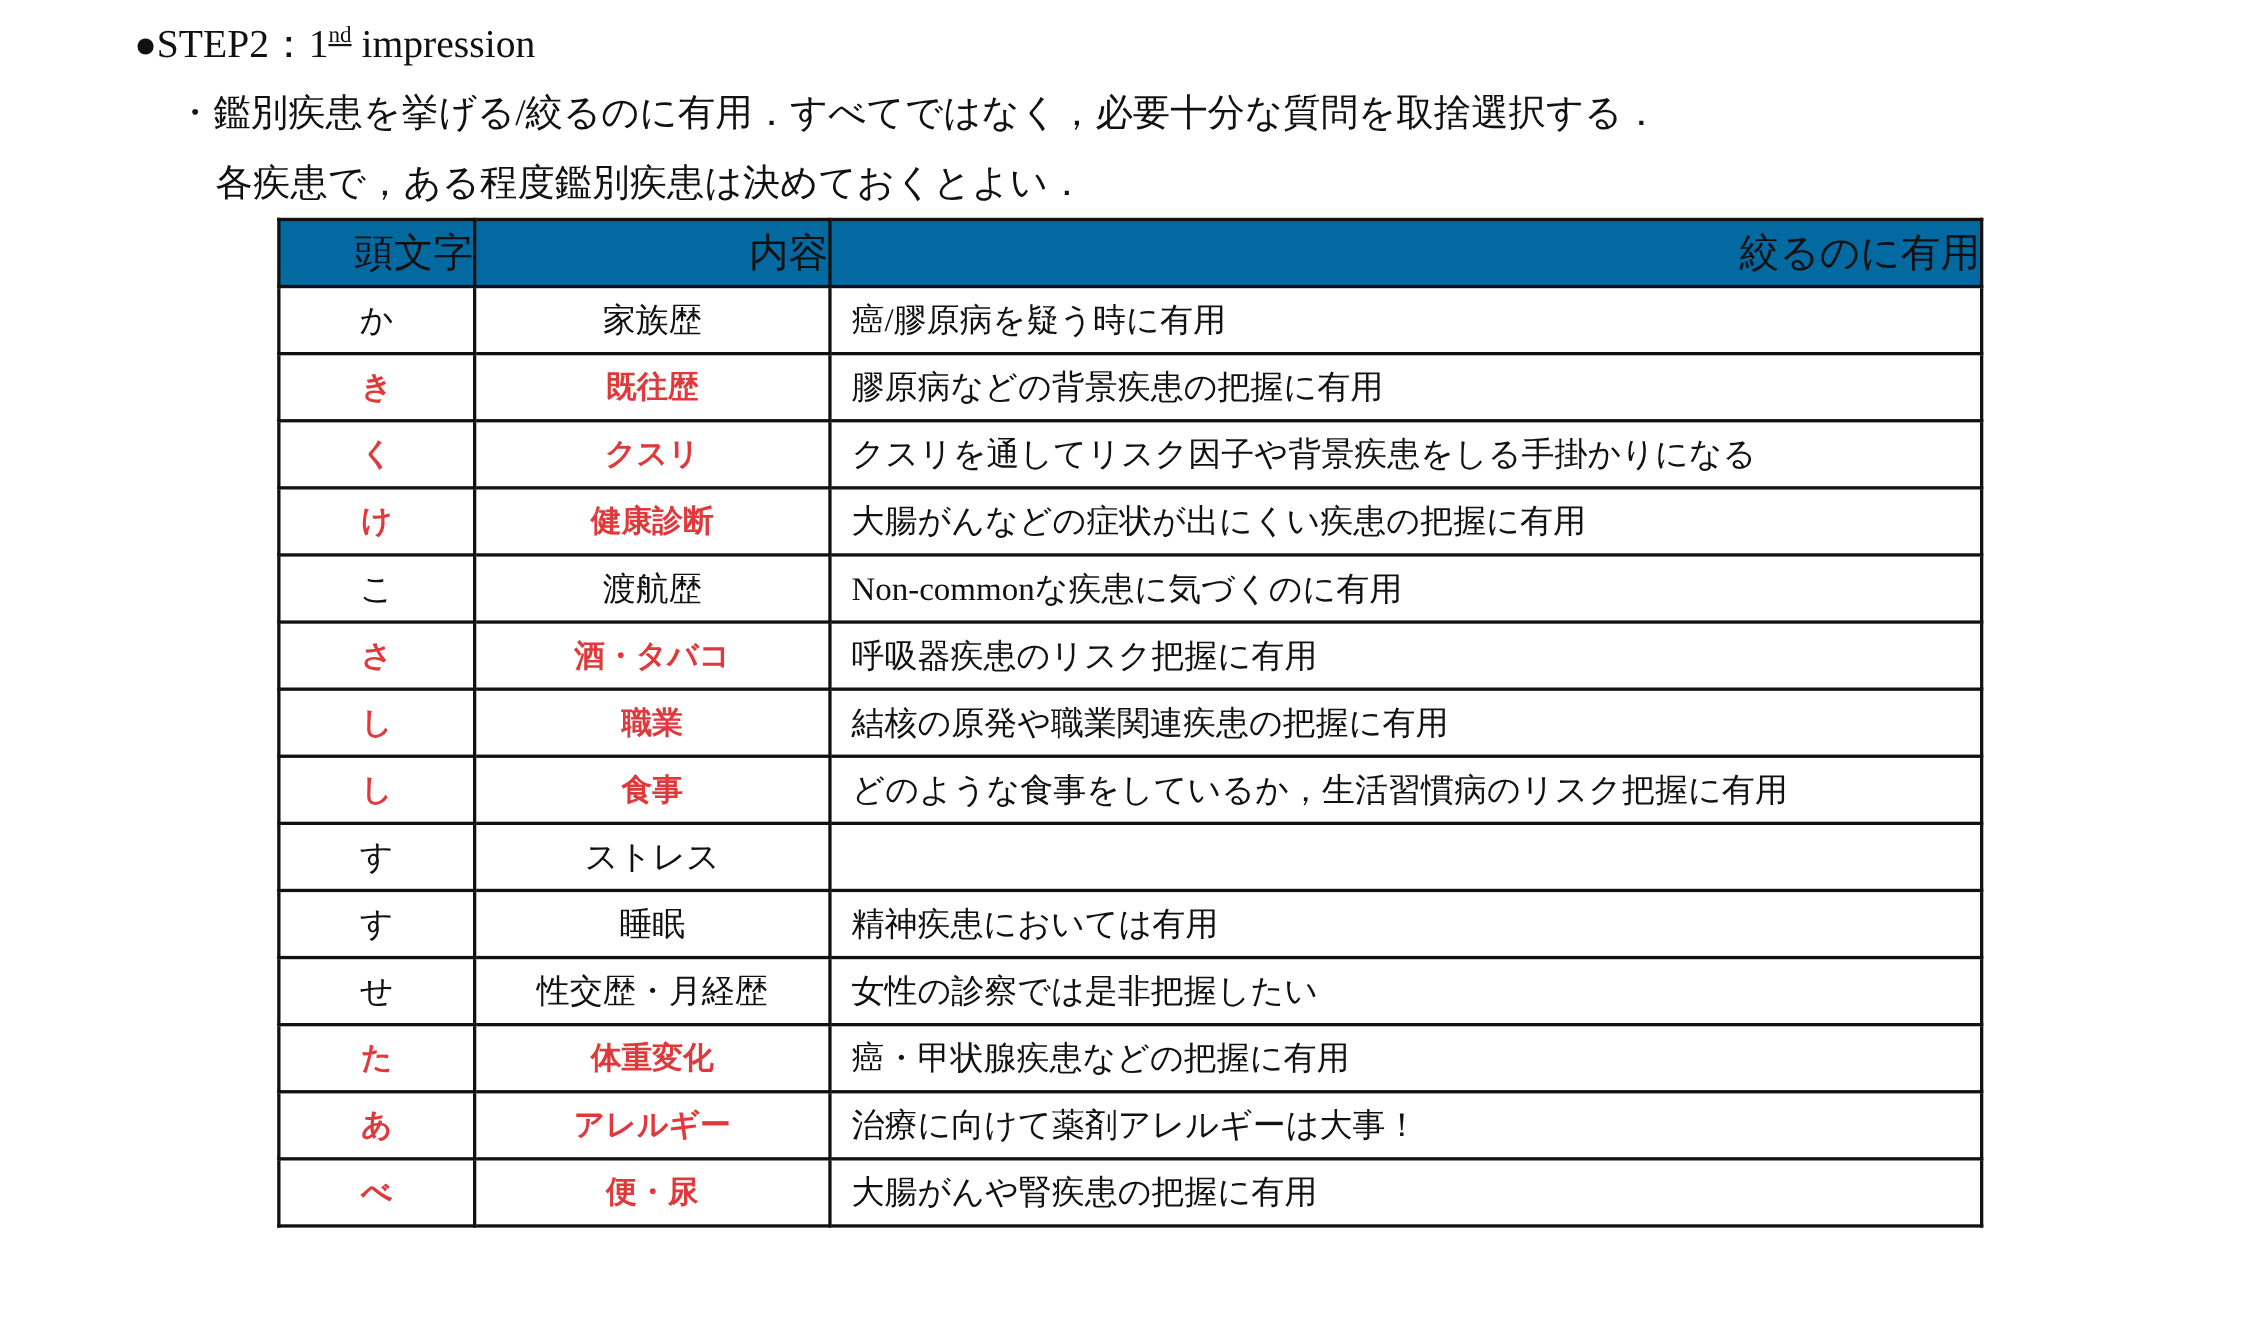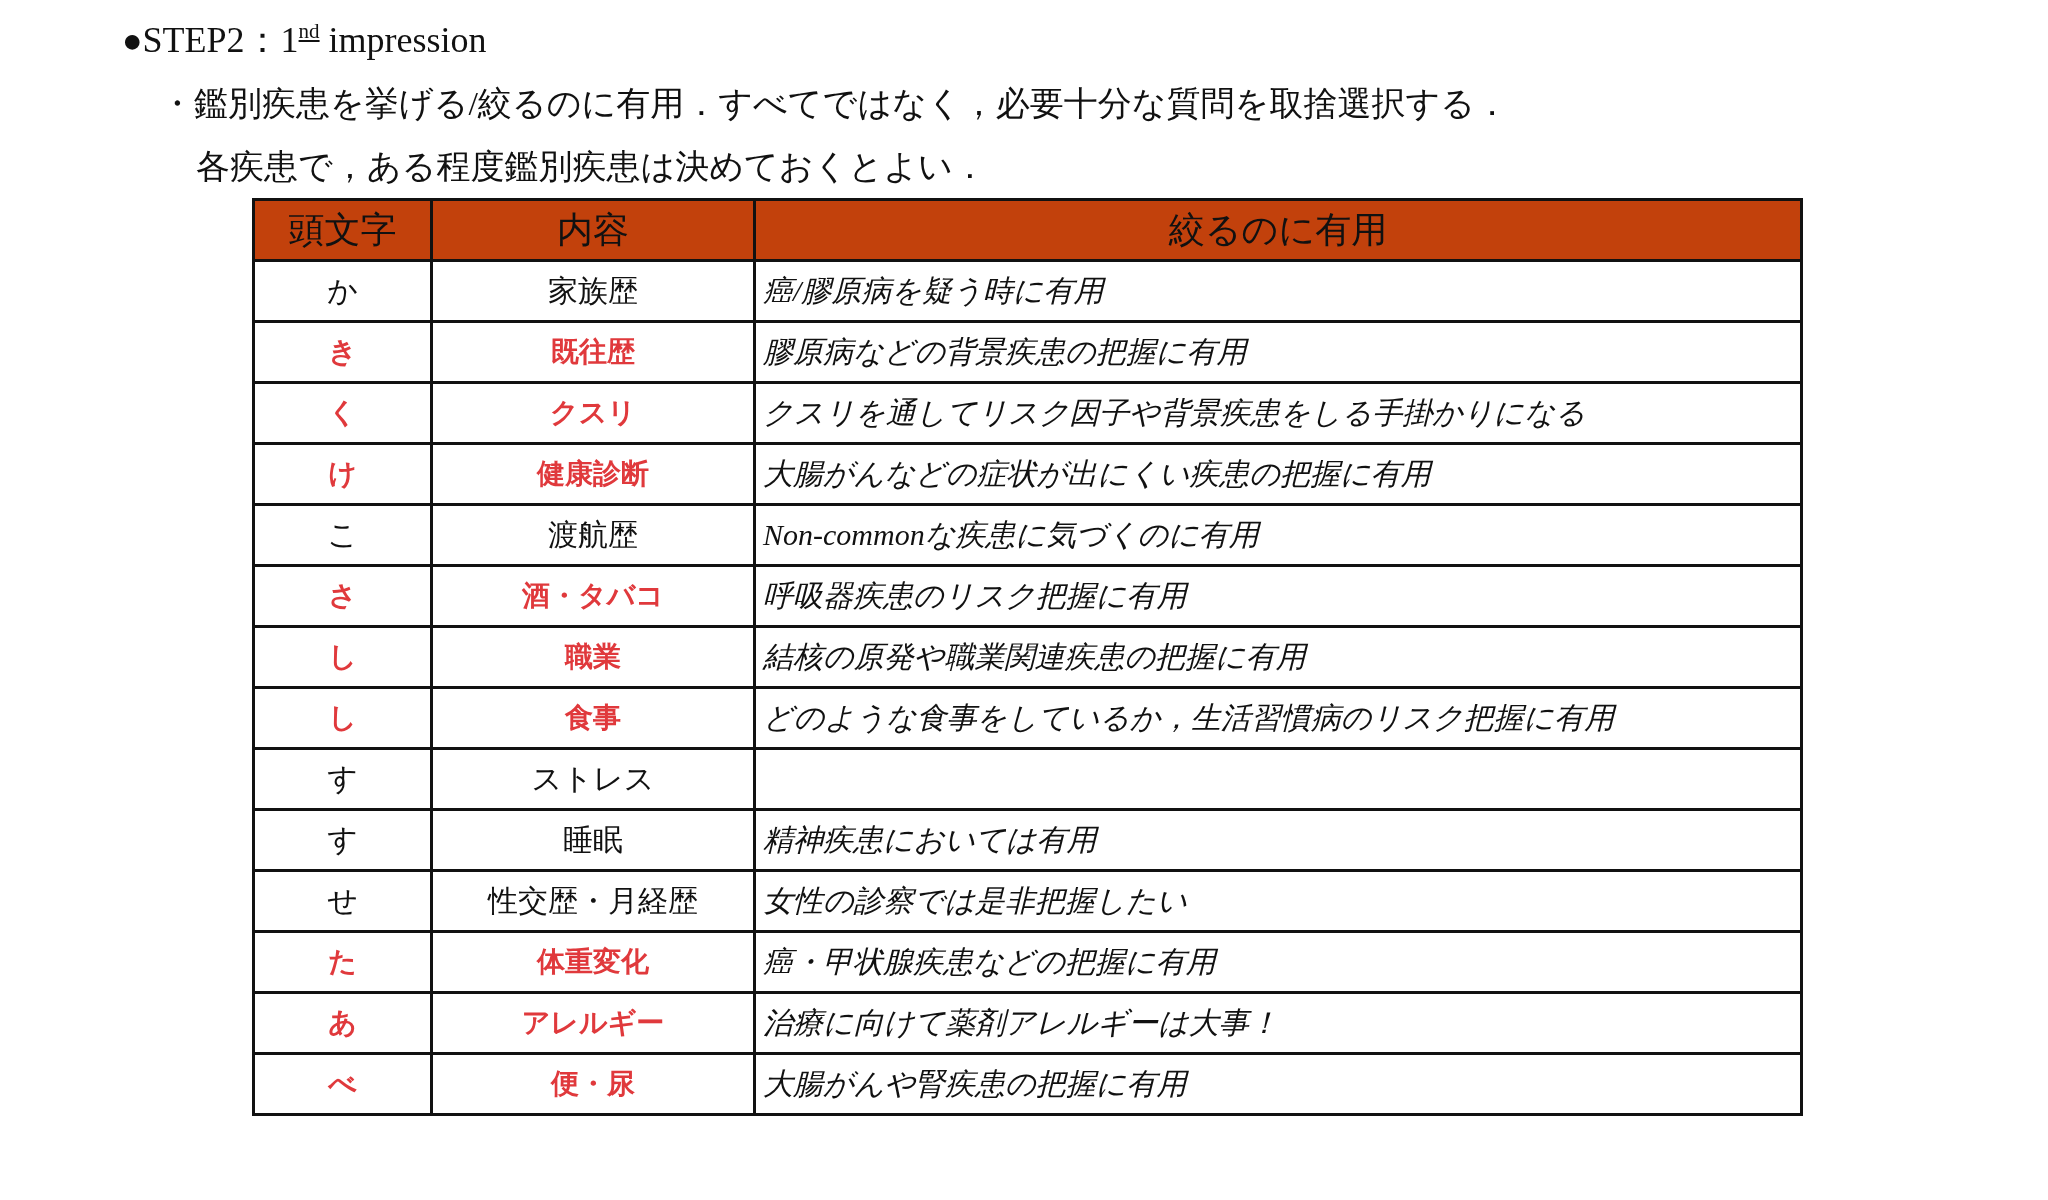--- a/index.html
+++ b/index.html
@@ -7,24 +7,24 @@
          font-family: "Liberation Serif", "DejaVu Serif", serif; color: #111; }
   .title { position: absolute; left: 122px; top: 16px; font-size: 36px; line-height: 48px; white-space: nowrap; }
   .title .bullet { font-size: 34px; }
   .title sup { font-size: 21px; vertical-align: 14px; line-height: 0; text-decoration: underline; }
   .line { position: absolute; font-size: 34px; line-height: 48px; white-space: nowrap; }
   .line1 { left: 144px; top: 80px; margin-left: 16px; }
   .line2 { left: 160px; top: 143px; margin-left: 36px; }
   table { position: absolute; left: 252px; top: 198px; width: 1548px; border-collapse: collapse;
           border: 3px solid #111; table-layout: fixed; }
   th, td { border: 3px solid #111; height: 58px; padding: 0; font-size: 30px; }
-  th { background: #c2410c; font-size: 36px; font-weight: normal; text-align: center; height: 58px; }
+  th { background: #0369a1; font-size: 36px; font-weight: normal; text-align: right; height: 58px; }
   col.c1 { width: 178px; } col.c2 { width: 323px; } col.c3 { width: 1047px; }
   td.c1, td.c2 { text-align: center; }
-  td.c3 { text-align: left; padding-left: 7px; white-space: nowrap; font-style: italic; }
+  td.c3 { text-align: left; padding-left: 18px; white-space: nowrap; }
   tr.hl td.c1, tr.hl td.c2 { color: #e0393c; font-weight: bold; font-family: "DejaVu Sans", "Liberation Sans", sans-serif; font-size: 28px; }
 </style>
 </head>
 <body>
 
 <div class="title"><span class="bullet">●</span><span>STEP2：1</span><sup>nd</sup><span> impression</span></div>
 
 <div class="line line1">・鑑別疾患を挙げる/絞るのに有用．すべてではなく，必要十分な質問を取捨選択する．</div>
 <div class="line line2">各疾患で，ある程度鑑別疾患は決めておくとよい．</div>
 

